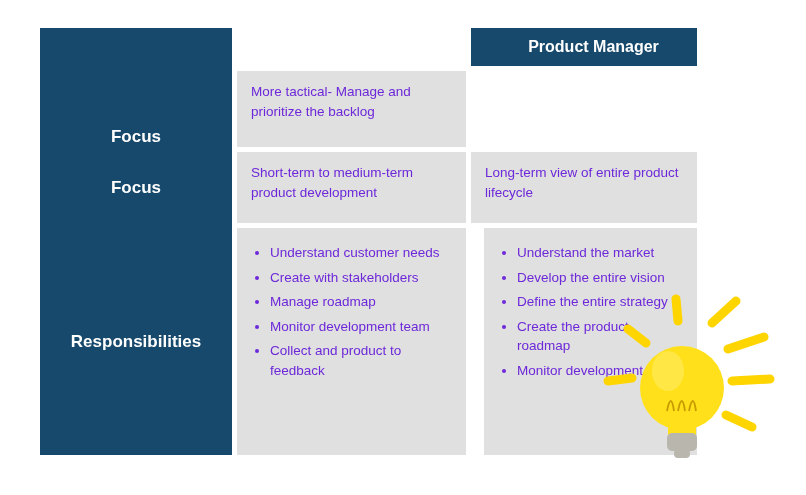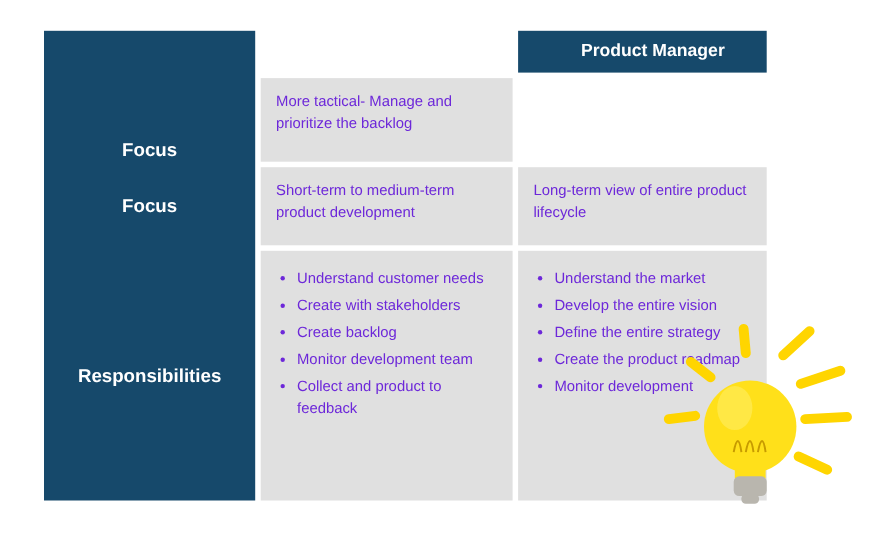--- a/index.html
+++ b/index.html
@@ -81,26 +81,26 @@
       <span>Long-term view of entire product lifecycle</span>
     </div>
 
     <div class="row-label r4">
       <span>Responsibilities</span>
     </div>
     <div class="body-cell" style="grid-column:2; grid-row:4;">
       <ul>
         <li>Understand customer needs</li>
         <li>Create with stakeholders</li>
-        <li>Create backlog</li>
+        <li>Manage roadmap</li>
         <li>Monitor development team</li>
         <li>Collect and product to feedback</li>
       </ul>
     </div>
-    <div class="body-cell" style="grid-column:3; grid-row:4;">
+    <div class="body-cell" style="grid-column:3; grid-row:4;margin-left:13px;">
       <ul>
         <li>Understand the market</li>
         <li>Develop the entire vision</li>
         <li>Define the entire strategy</li>
         <li>Create the product roadmap</li>
         <li>Monitor development</li>
       </ul>
     </div>
 
   </div>

